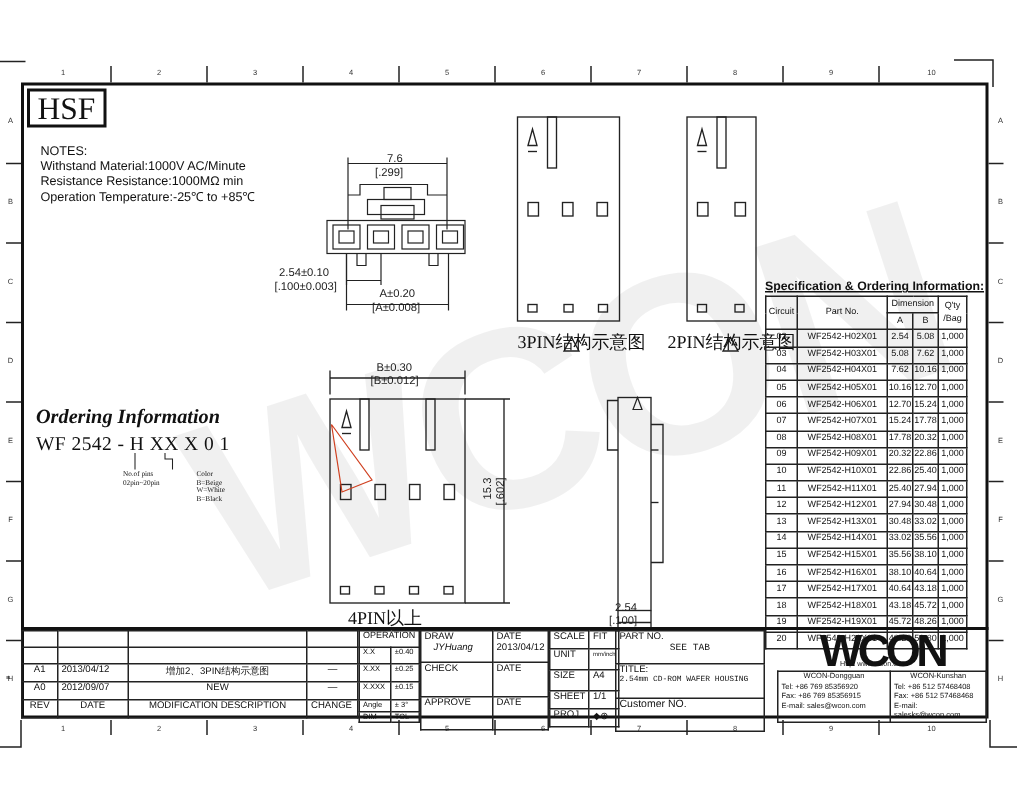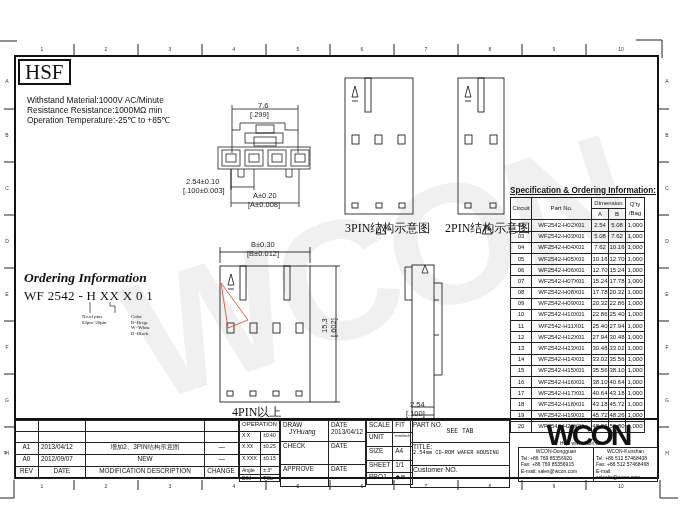--- a/index.html
+++ b/index.html
@@ -109,20 +109,21 @@
 <div class="ruler-num" style="left:662px;top:185px;">C</div>
 <div class="ruler-num" style="left:662px;top:238px;">D</div>
 <div class="ruler-num" style="left:662px;top:291px;">E</div>
 <div class="ruler-num" style="left:662px;top:344px;">F</div>
 <div class="ruler-num" style="left:662px;top:397px;">G</div>
 <div class="ruler-num" style="left:662px;top:450px;">H</div>
 
 <div class="hsf">HSF</div>
 
 <div class="notes">
+  <div>NOTES:</div>
   <div>Withstand Material:1000V AC/Minute</div>
   <div>Resistance Resistance:1000MΩ min</div>
   <div>Operation Temperature:-25℃ to +85℃</div>
 </div>
 <div class="notes2">
 </div>
 
 <svg width="120" height="120" style="left:200px;top:95px;">
   <g stroke="#222" fill="none" stroke-width="0.8">
     <line x1="32" y1="14" x2="98" y2="14"></line>

